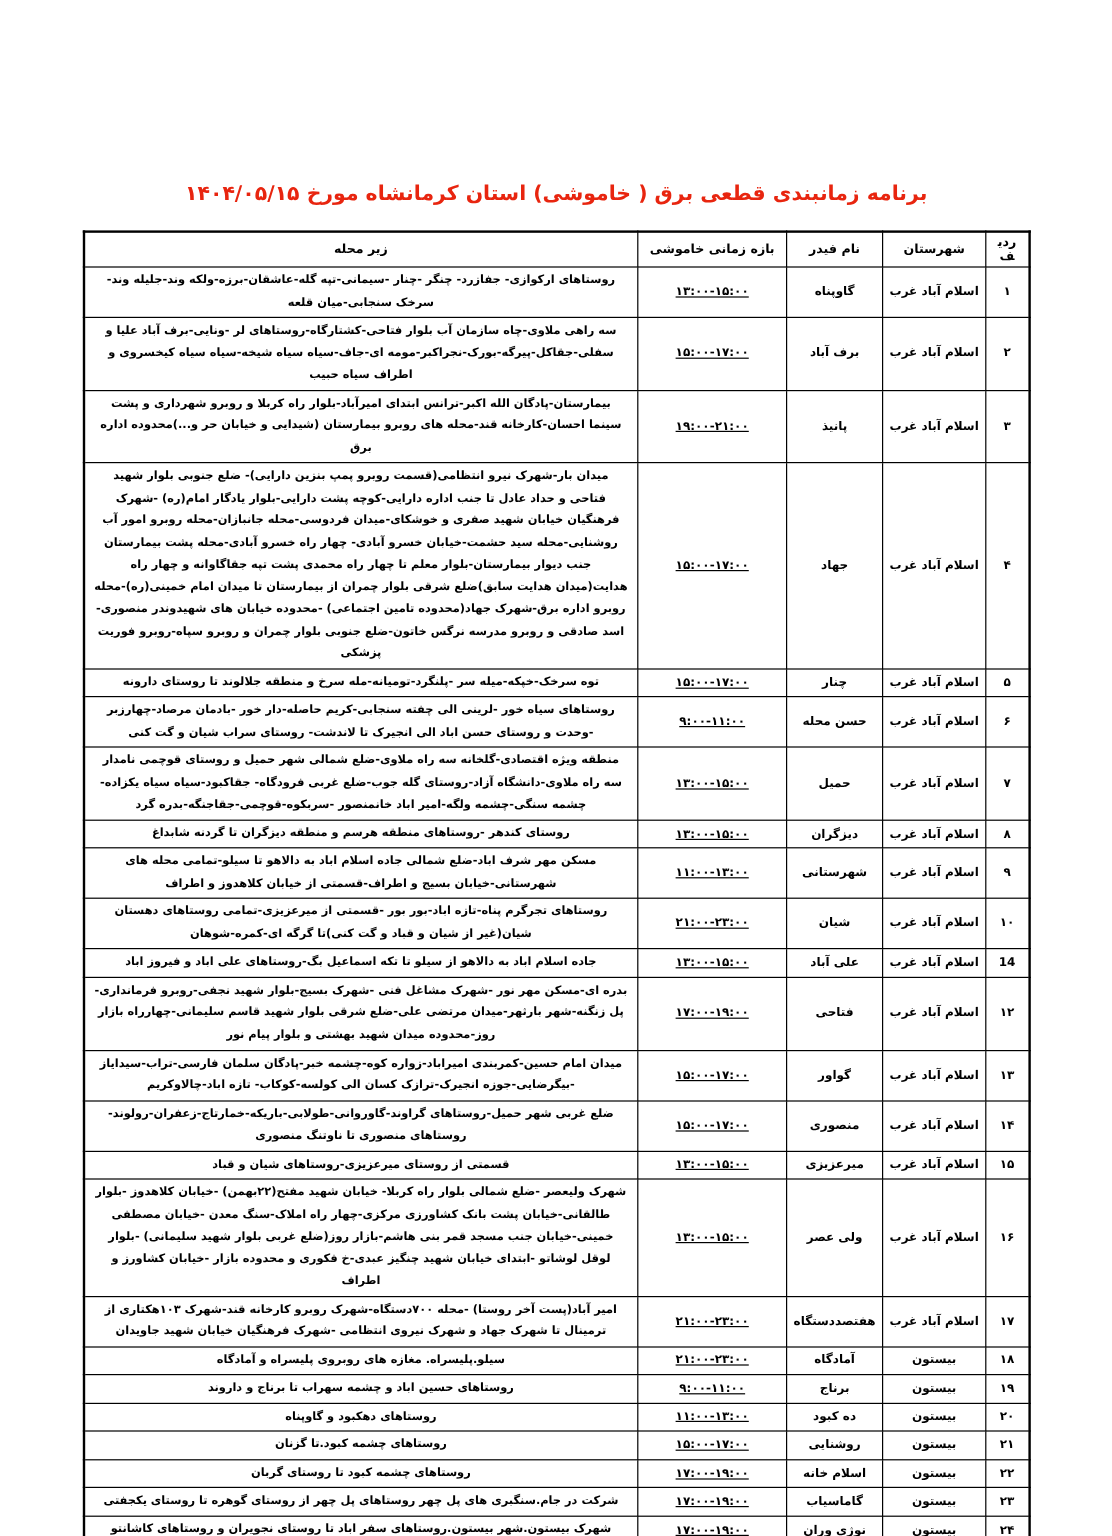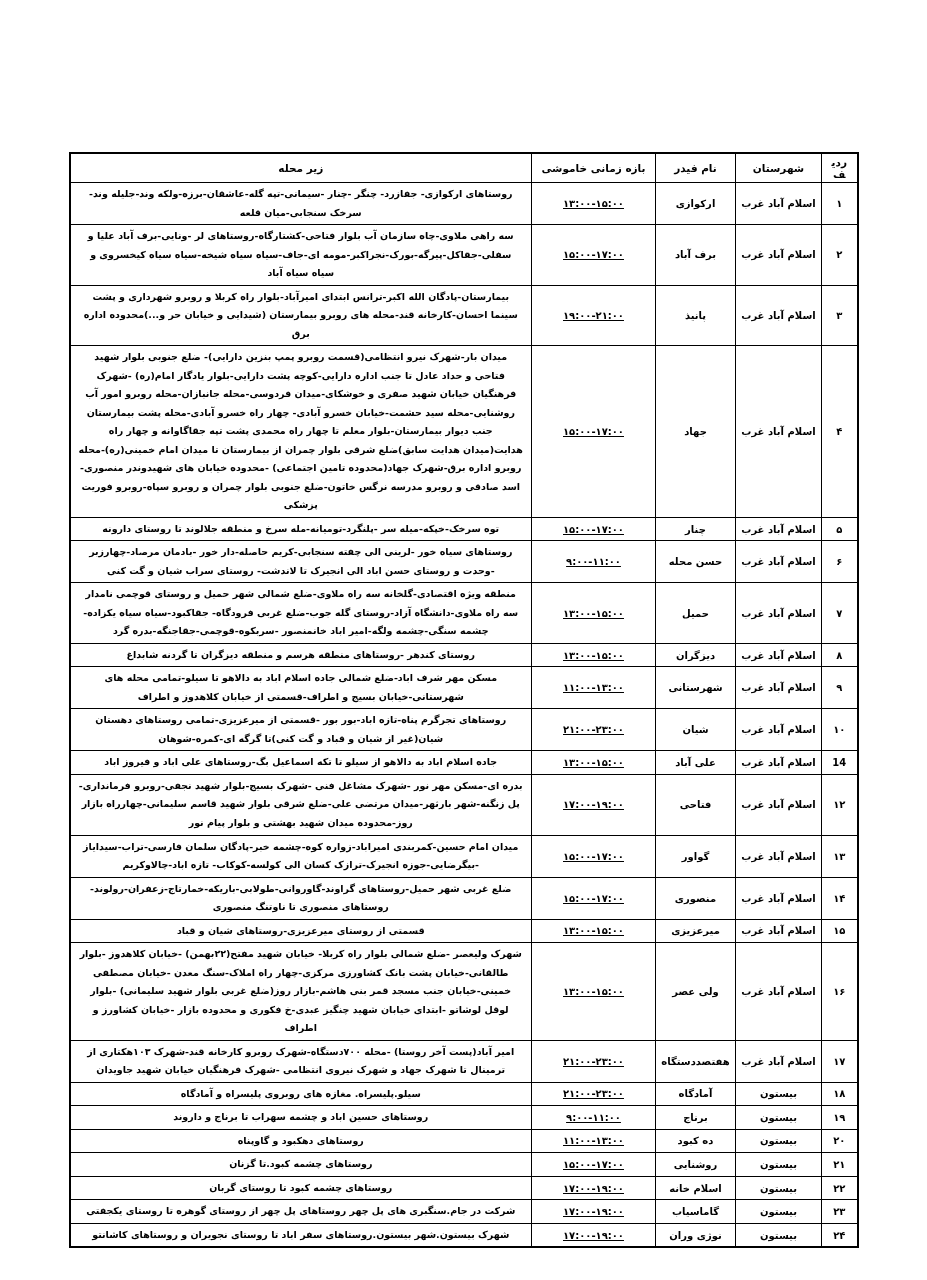--- a/index.html
+++ b/index.html
@@ -28,20 +28,21 @@
   col.c-time{width:124px;}
   col.c-area{width:462px;}
   td.area-cell{font-size:9.5px;line-height:1.95;padding:2px 8px;}
   td.time-cell span{direction:ltr;unicode-bidi:isolate;text-decoration:underline;}
   td.num-cell{font-size:10px;}
 </style>
 </head>
 <body>
 
 <div class="page">
+  <h1 class="page-title" style="color: rgb(232, 37, 15);">برنامه زمانبندی قطعی برق ( خاموشی) استان کرمانشاه مورخ ۱۴۰۴/۰۵/۱۵</h1>
 
   <table class="schedule">
     <colgroup>
       <col class="c-num">
         <col class="c-county">
         <col class="c-feeder">
         <col class="c-time">
         <col class="c-area">
     </colgroup>
     <thead>
@@ -50,31 +51,31 @@
         <th>شهرستان</th>
         <th>نام فیدر</th>
         <th>بازه زمانی خاموشی</th>
         <th>زیر محله</th>
       </tr>
     </thead>
     <tbody>
   <tr>
     <td class="num-cell">۱</td>
     <td>اسلام آباد غرب</td>
-    <td>ارکوازی</td>
+    <td>گاوپناه</td>
     <td class="time-cell"><span>۱۳:۰۰-۱۵:۰۰</span></td>
     <td class="area-cell">روستاهای ارکوازی- جفازرد- چنگر -چنار -سیمانی-تپه گله-عاشقان-برزه-ولکه وند-جلیله وند-سرخک سنجابی-میان قلعه</td>
   </tr>
 
   <tr>
     <td class="num-cell">۲</td>
     <td>اسلام آباد غرب</td>
     <td>برف آباد</td>
     <td class="time-cell"><span>۱۵:۰۰-۱۷:۰۰</span></td>
-    <td class="area-cell">سه راهی ملاوی-چاه سازمان آب بلوار فتاحی-کشتارگاه-روستاهای لر -ونایی-برف آباد علیا و سفلی-جقاکل-پیرگه-بورک-نجراکبر-مومه ای-جاف-سیاه سیاه شیخه-سیاه سیاه کیخسروی و سیاه سیاه آباد</td>
+    <td class="area-cell">سه راهی ملاوی-چاه سازمان آب بلوار فتاحی-کشتارگاه-روستاهای لر -ونایی-برف آباد علیا و سفلی-جقاکل-پیرگه-بورک-نجراکبر-مومه ای-جاف-سیاه سیاه شیخه-سیاه سیاه کیخسروی و اطراف سیاه حبیب</td>
   </tr>
 
   <tr>
     <td class="num-cell">۳</td>
     <td>اسلام آباد غرب</td>
     <td>پانیذ</td>
     <td class="time-cell"><span>۱۹:۰۰-۲۱:۰۰</span></td>
     <td class="area-cell">بیمارستان-پادگان الله اکبر-ترانس ابتدای امیرآباد-بلوار راه کربلا و روبرو شهرداری و پشت سینما احسان-کارخانه قند-محله های روبرو بیمارستان (شیدایی و خیابان حر و...)محدوده اداره برق</td>
   </tr>
 

